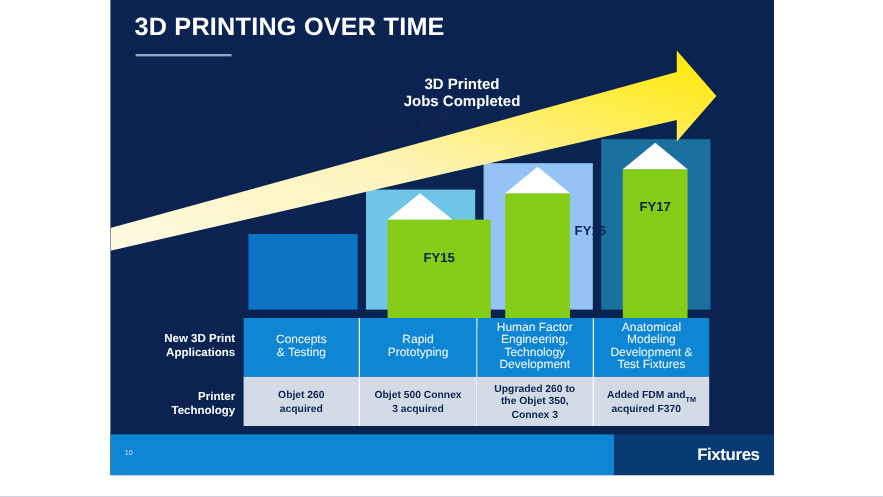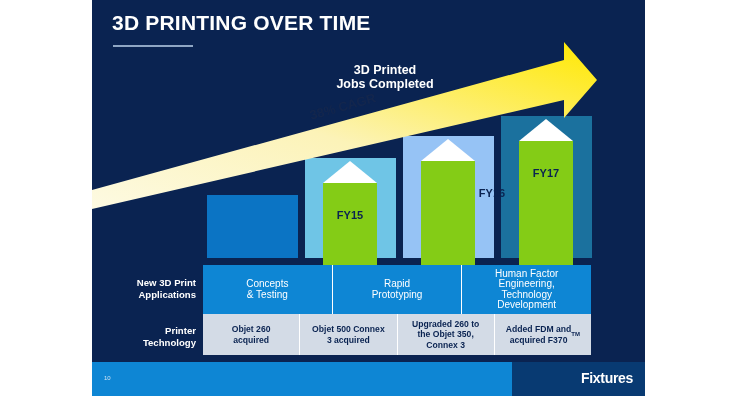--- a/index.html
+++ b/index.html
@@ -90,21 +90,21 @@
   <div id="title-rule"></div>
 
   <div id="plot">
 
     <div class="bar" style="left:115px;width:91px;height:63px;background:#0b74c4;"></div>
     <div class="bar" style="left:213px;width:91px;height:100px;background:#6fc5e6;"></div>
     <div class="bar" style="left:311px;width:91px;height:122px;background:#96c3f5;"></div>
     <div class="bar" style="left:409px;width:91px;height:142px;background:#1b719e;"></div>
 
 
-    <div class="spike" style="left:231px;width:54px;height:88px;">
+    <div class="spike" style="left:231px;width:54px;height:88px;padding-left:32px;">
       <div style="position:absolute;left:0;top:-22px;width:0;height:0;
                   border-left:27px solid transparent;border-right:27px solid transparent;
                   border-bottom:22px solid #ffffff;"></div>
       <div class="yr" style="top:26px;">FY15</div>
     </div>
 
     <div class="spike" style="left:329px;width:54px;height:110px;">
       <div style="position:absolute;left:0;top:-22px;width:0;height:0;
                   border-left:27px solid transparent;border-right:27px solid transparent;
                   border-bottom:22px solid #ffffff;"></div>
@@ -143,20 +143,21 @@
   <div id="lbl-tech" class="rowlabel">
     <div>Printer</div>
     <div>Technology</div>
   </div>
 
   <div id="table">
     <div class="trow row-apps">
       <div class="cell">Concepts<br>&amp; Testing</div>
       <div class="cell">Rapid<br>Prototyping</div>
       <div class="cell">Human Factor<br>Engineering,<br>Technology<br>Development</div>
+      <div class="cell">Anatomical<br>Modeling<br>Development &amp;<br>Test Fixtures</div>
     </div>
     <div class="trow row-tech">
       <div class="cell">Objet 260<br>acquired</div>
       <div class="cell">Objet 500 Connex<br>3 acquired</div>
       <div class="cell">Upgraded 260 to<br>the Objet 350,<br>Connex 3</div>
       <div class="cell">Added FDM and<br>acquired F370<sup>TM</sup></div>
     </div>
   </div>
 
   <div id="footer">

